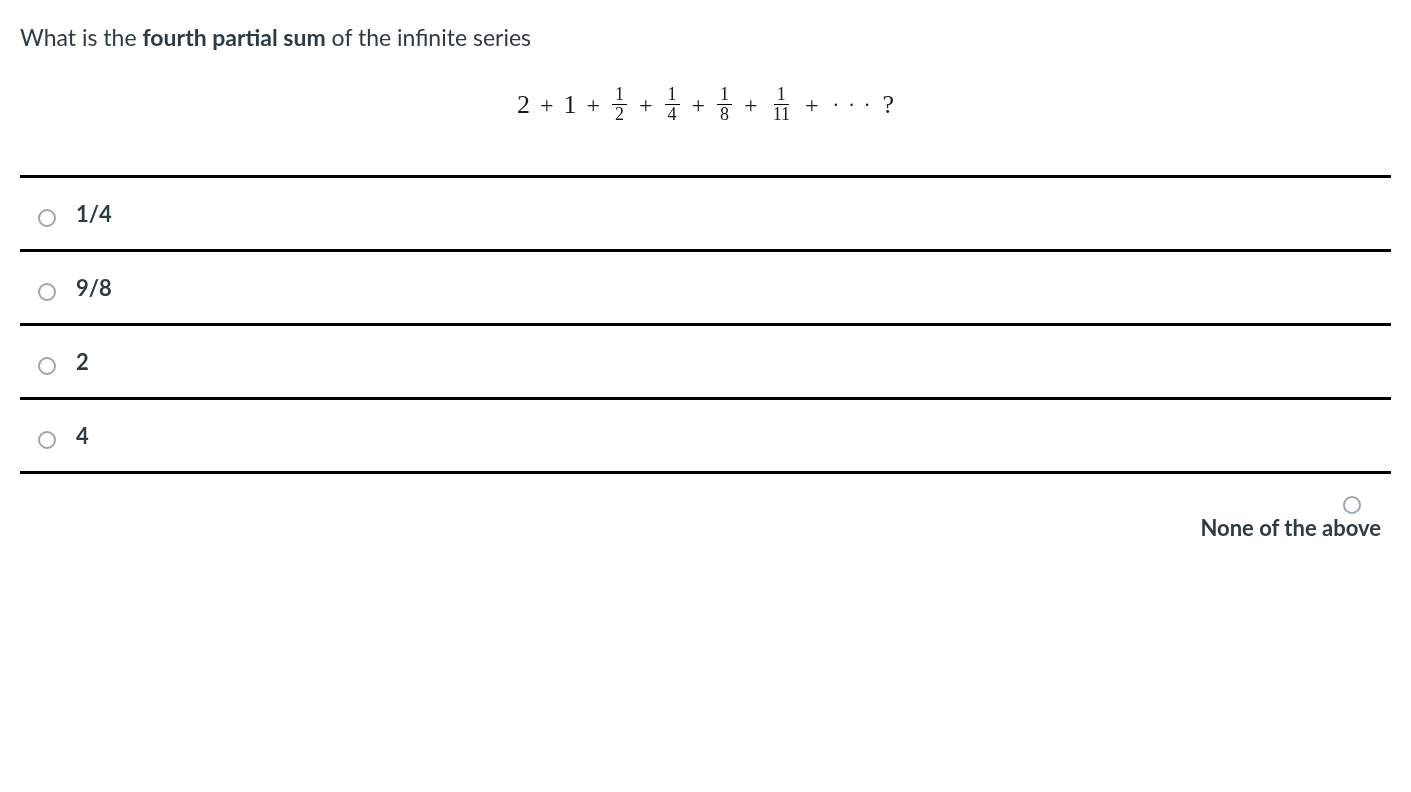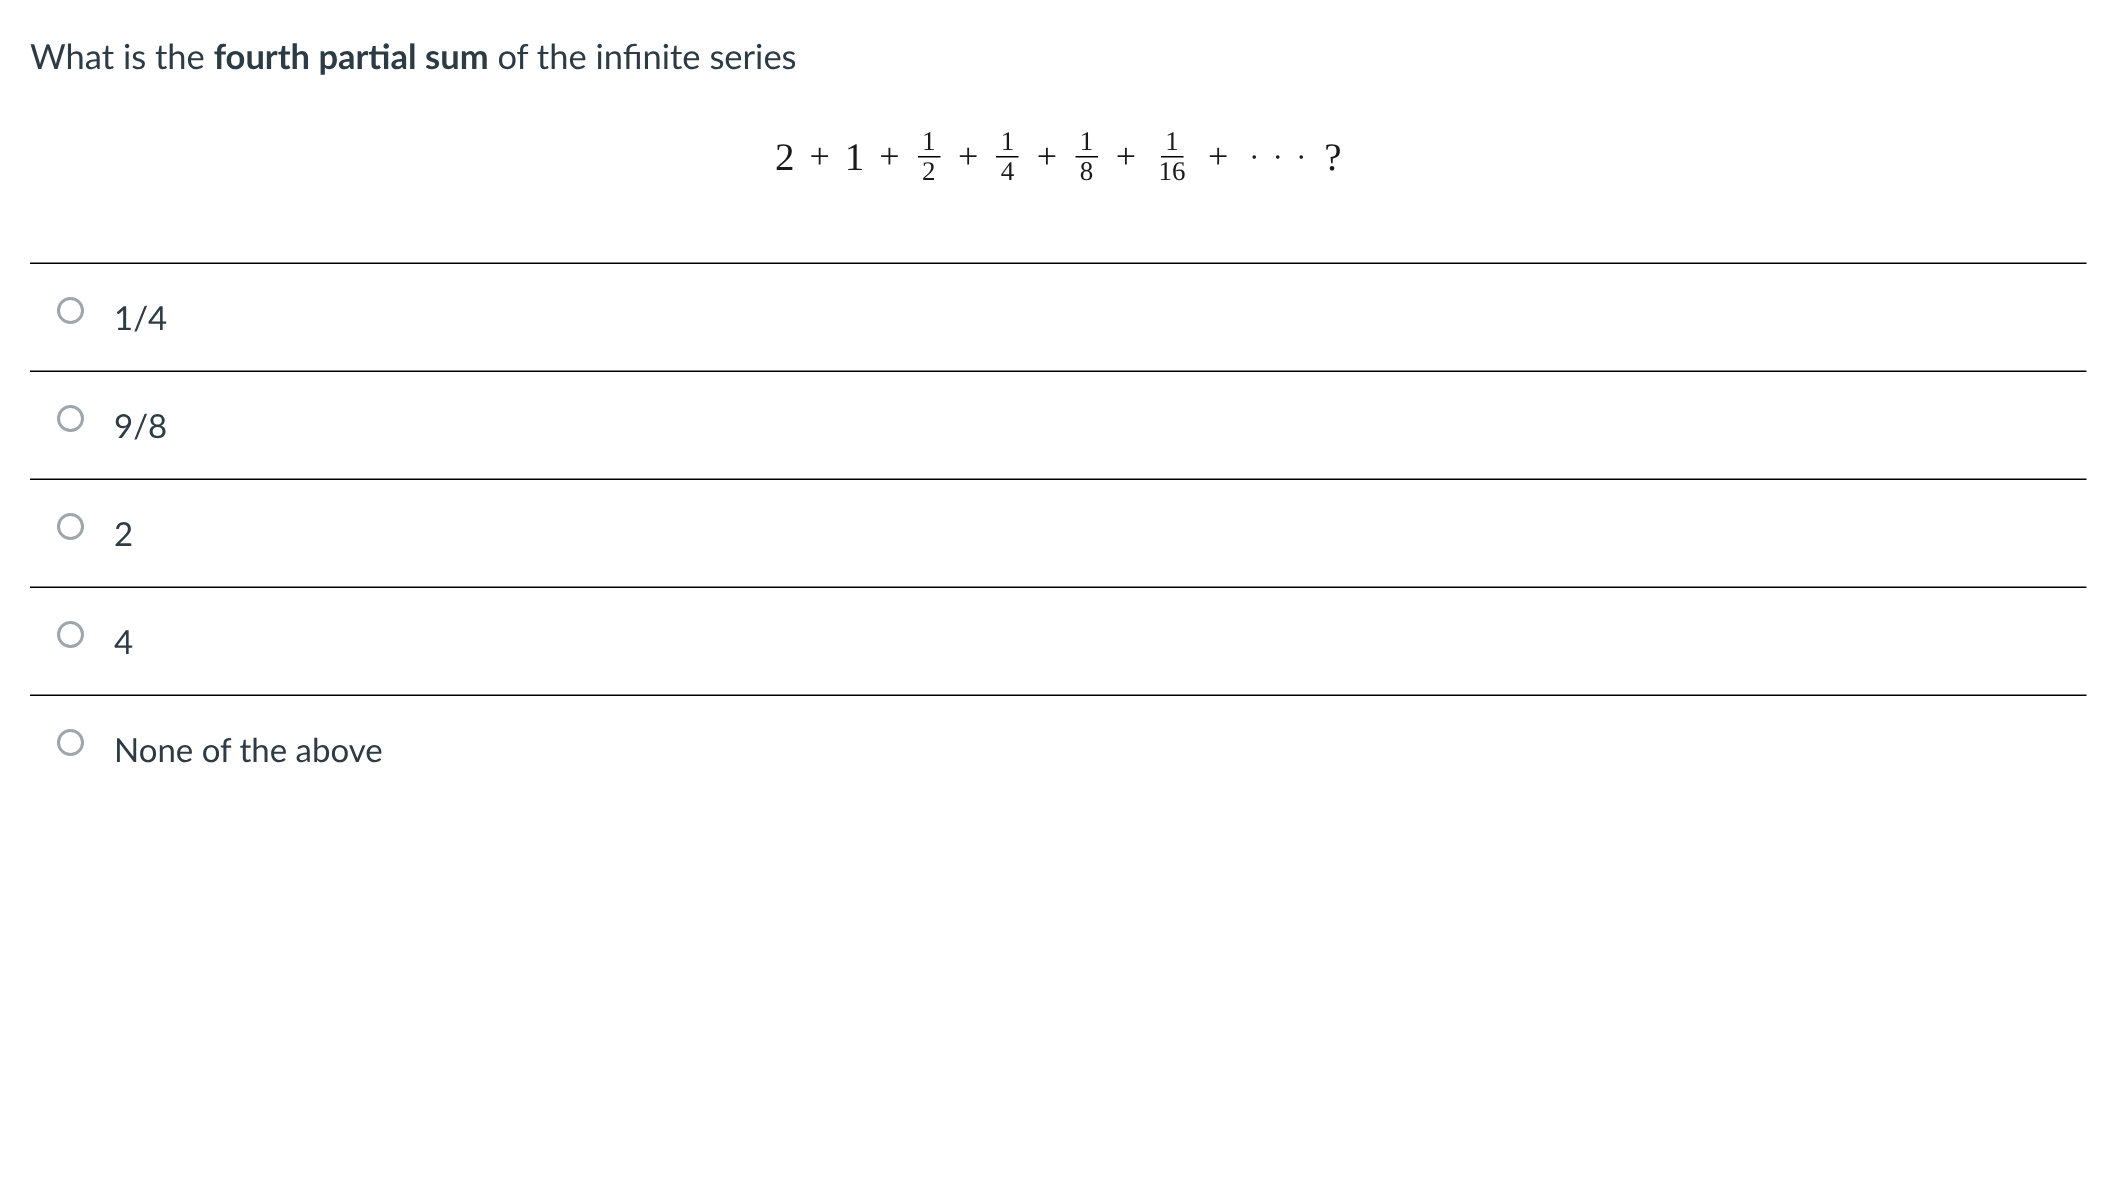--- a/index.html
+++ b/index.html
@@ -62,24 +62,25 @@
     .dots {
       font-size: 20px;
       letter-spacing: 2px;
       margin: 0 4px;
     }
     .answers-list {
       margin-top: 10px;
     }
     .answer-option {
       display: flex;
-      align-items: flex-start;
+      align-items: flex-end;
       padding: 22px 10px 22px 18px;
-      border-top: 1px solid #000000;
+      border-top: 3px solid #000000;
       cursor: pointer;
+      font-weight: bold;
     }
     .radio-circle {
       width: 18px;
       height: 18px;
       border-radius: 50%;
       border: 2px solid #9ea6ac;
       margin-right: 20px;
       flex-shrink: 0;
       background: #fff;
     }
@@ -112,21 +113,21 @@
         <span class="den">4</span>
       </span>
       <span class="plus">+</span>
       <span class="frac">
         <span class="num">1</span>
         <span class="den">8</span>
       </span>
       <span class="plus">+</span>
       <span class="frac">
         <span class="num">1</span>
-        <span class="den">16</span>
+        <span class="den">11</span>
       </span>
       <span class="plus">+</span>
       <span class="dots">· · ·</span>
       <span>?</span>
     </span>
   </div>
 
   <div class="answers-list">
     <div class="answer-option">
       <span class="radio-circle"></span>
@@ -137,18 +138,18 @@
       <span class="answer-label">9/8</span>
     </div>
     <div class="answer-option">
       <span class="radio-circle"></span>
       <span class="answer-label">2</span>
     </div>
     <div class="answer-option">
       <span class="radio-circle"></span>
       <span class="answer-label">4</span>
     </div>
-    <div class="answer-option" style="border-bottom: none;">
+    <div class="answer-option" style="border-bottom: none; flex-direction: column;">
       <span class="radio-circle"></span>
       <span class="answer-label">None of the above</span>
     </div>
   </div>
 </div>
 
 </body></html>

